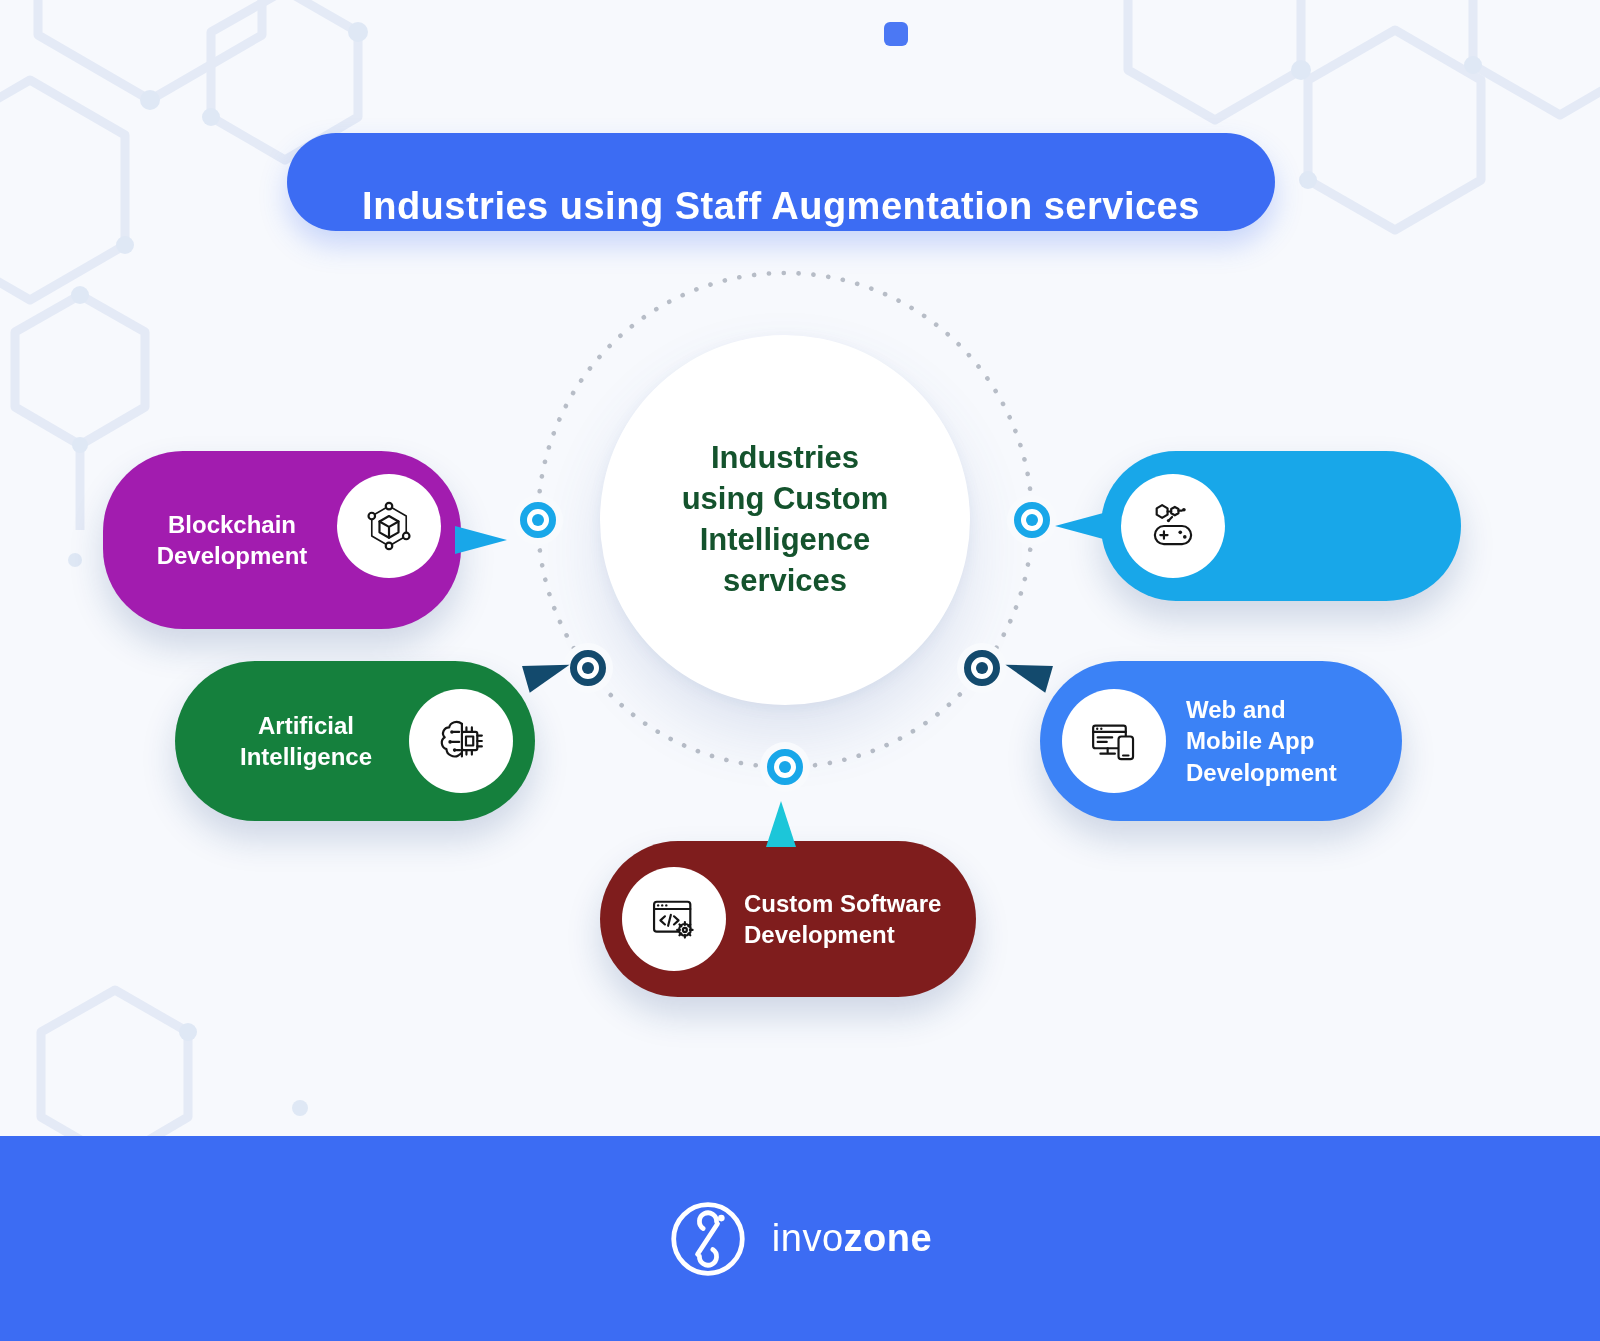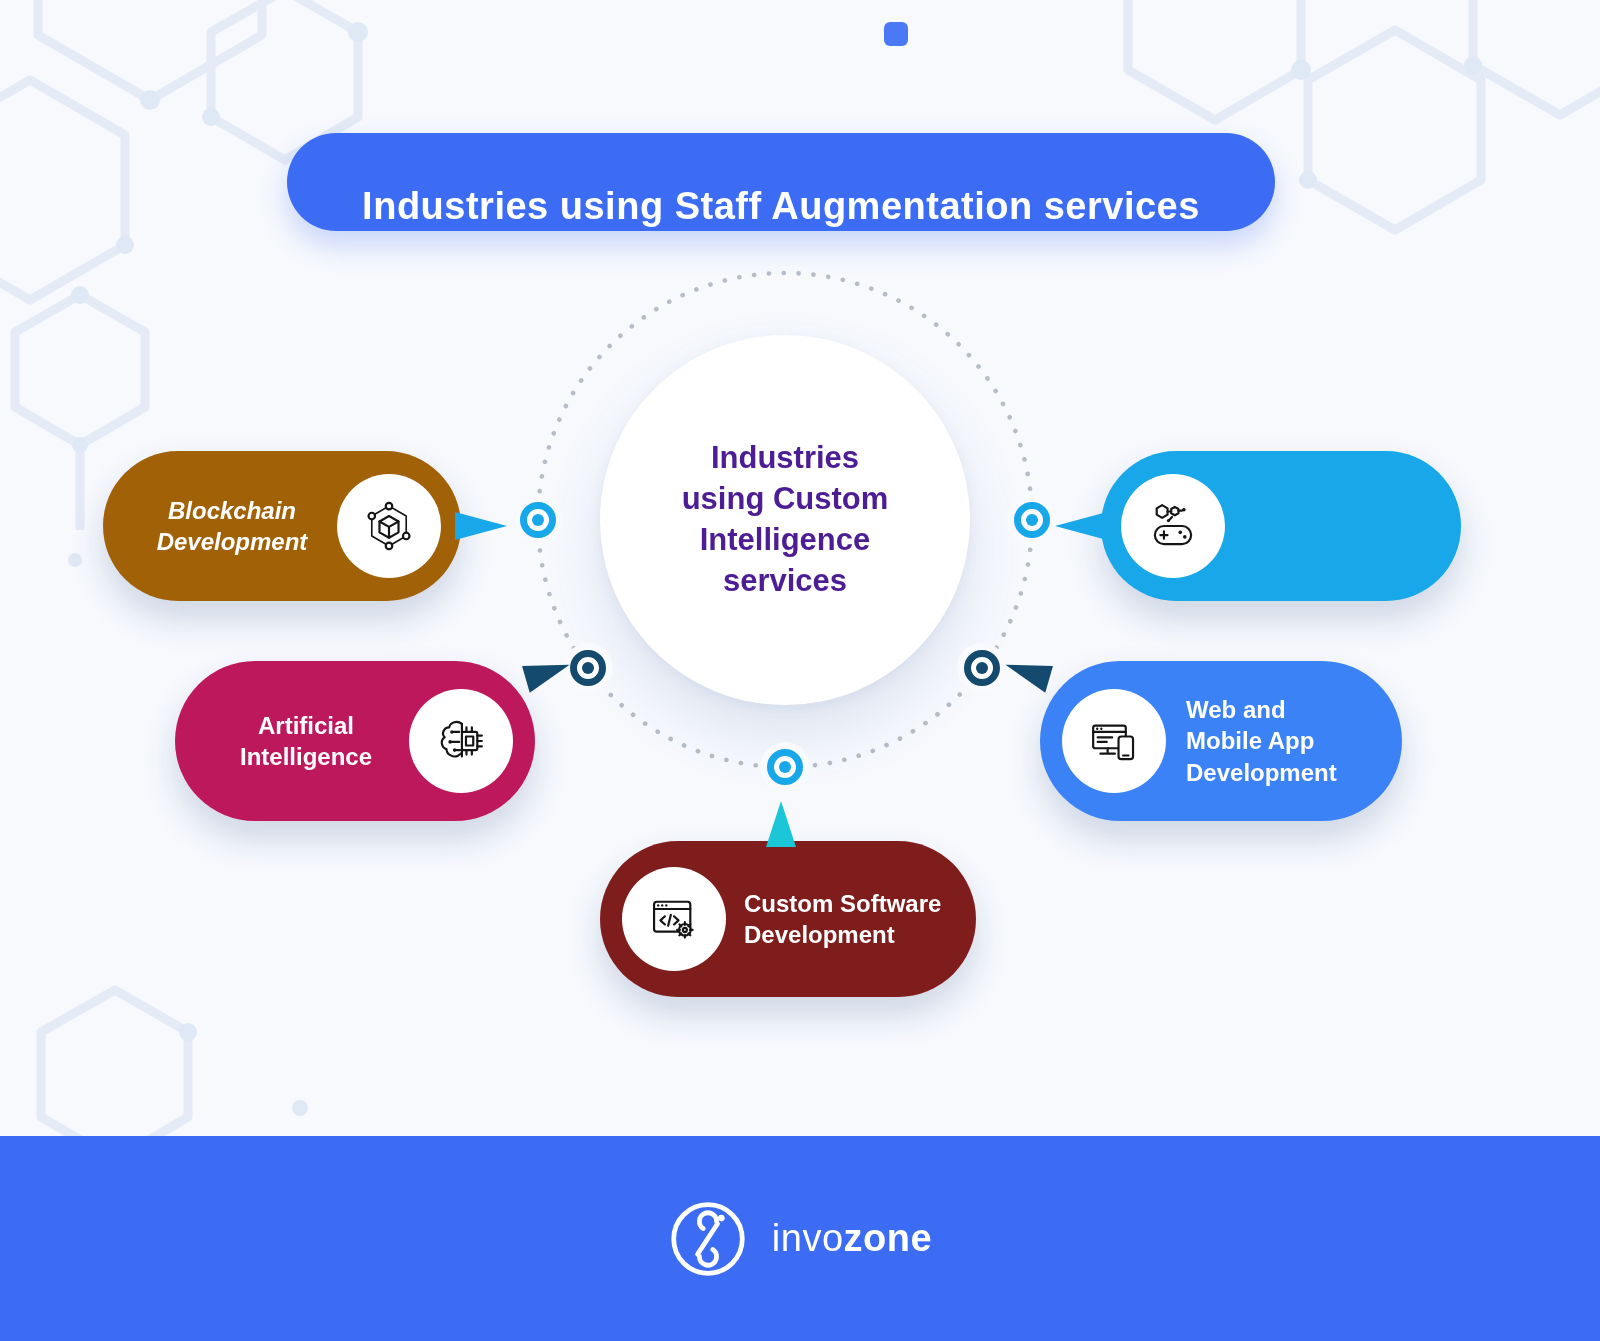--- a/index.html
+++ b/index.html
@@ -26,21 +26,21 @@
   
   .ring { position:absolute; left:515px; top:250px; z-index:1; }
 
   
   .center-circle {
     position:absolute; left:600px; top:335px; width:370px; height:370px;
     background:#ffffff; border-radius:50%; z-index:2;
     display:flex; align-items:center; justify-content:center; text-align:center;
     box-shadow:0 30px 60px rgba(70,100,160,.14), 0 4px 14px rgba(70,100,160,.08);
   }
-  .center-circle .line { display:block; font-size:31px; font-weight:700; color:#4c1d95; line-height:1.32; }
+  .center-circle .line { display:block; font-size:31px; font-weight:700; color:#14532d; line-height:1.32; }
 
   
   .node-dot {
     position:absolute; width:36px; height:36px; border-radius:50%;
     background:#fff; border:7px solid var(--c); z-index:3;
     box-shadow:0 0 0 7px #f8fafd;
   }
   .node-dot i {
     position:absolute; left:50%; top:50%; width:12px; height:12px;
     margin:-6px 0 0 -6px; background:var(--c); border-radius:50%;
@@ -55,27 +55,27 @@
     position:absolute; top:0; height:100%; display:flex; align-items:center;
     color:#fff; font-size:24px; font-weight:700; line-height:1.3;
   }
   .pill .label.centered { text-align:center; justify-content:center; }
   .icon-circle {
     position:absolute; width:104px; height:104px; border-radius:50%;
     background:#ffffff; display:flex; align-items:center; justify-content:center;
   }
   .tail { position:absolute; width:0; height:0; }
 
-  .pill-blockchain { left:103px; top:451px; width:358px; height:150px; background:#a16207;font-style:italic; }
+  .pill-blockchain { left:103px; top:451px; width:358px; height:178px; background:#a21caf; }
   .pill-blockchain .label { left:36px; width:186px; }
   .pill-blockchain .icon-circle { right:20px; top:23px; }
   .pill-blockchain .tail { right:-46px; top:calc(50% - 14px);
     border-top:14px solid transparent; border-bottom:14px solid transparent; border-left:52px solid #18a7e9; }
 
-  .pill-ai { left:175px; top:661px; width:360px; height:160px; background:#be185d; }
+  .pill-ai { left:175px; top:661px; width:360px; height:160px; background:#15803d; }
   .pill-ai .label { left:36px; width:190px; }
   .pill-ai .icon-circle { right:22px; top:28px; }
   .pill-ai .tail { right:-36px; top:-2px; transform:rotate(-16deg);
     border-top:12px solid transparent; border-bottom:16px solid transparent; border-left:46px solid #134a6d; }
 
   .pill-metaverse { left:1101px; top:451px; width:360px; height:150px; background:#18a7e9; }
   .pill-metaverse .label { left:142px; width:180px; }
   .pill-metaverse .icon-circle { left:20px; top:23px; }
   .pill-metaverse .tail { left:-46px; top:calc(50% - 14px);
     border-top:14px solid transparent; border-bottom:14px solid transparent; border-right:52px solid #18a7e9; }

